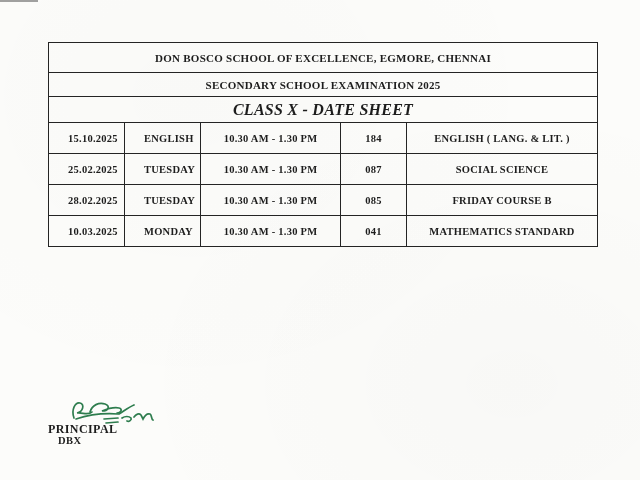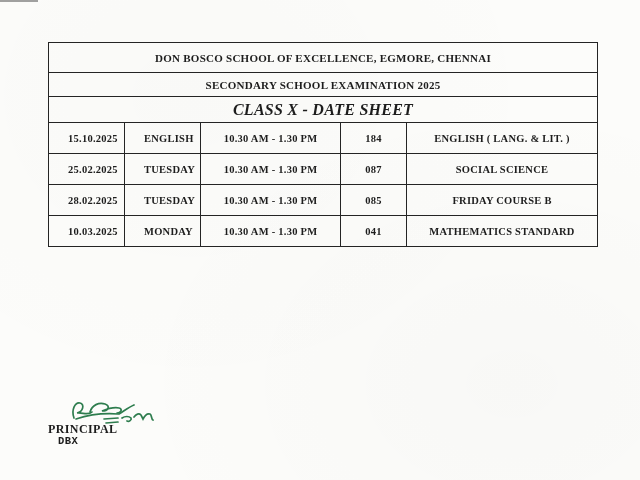--- a/index.html
+++ b/index.html
@@ -38,21 +38,21 @@
   tr.col-head th{height:32px;font-size:10.5px;line-height:1.25;}
   tr.data-row td{height:30px;font-size:10.5px;}
   .sig-block{position:absolute;left:44px;top:398px;width:150px;height:60px;}
   .sig-svg{position:absolute;left:22px;top:0;}
   .sig-title{
     position:absolute;left:4px;top:24px;
     font-weight:700;font-size:12px;color:#1d1d1d;letter-spacing:.4px;
   }
   .sig-org{
     position:absolute;left:14px;top:37px;
-    font-weight:700;font-size:10.5px;color:#1d1d1d;letter-spacing:.4px;font-family:Liberation Mono, monospace;
+    font-weight:700;font-size:10.5px;color:#1d1d1d;letter-spacing:.4px;
   }
 </style>
 </head>
 <body>
 
 <div class="page">
 
   <div class="scan-artifact-top"></div>
 
   <table class="sheet">

